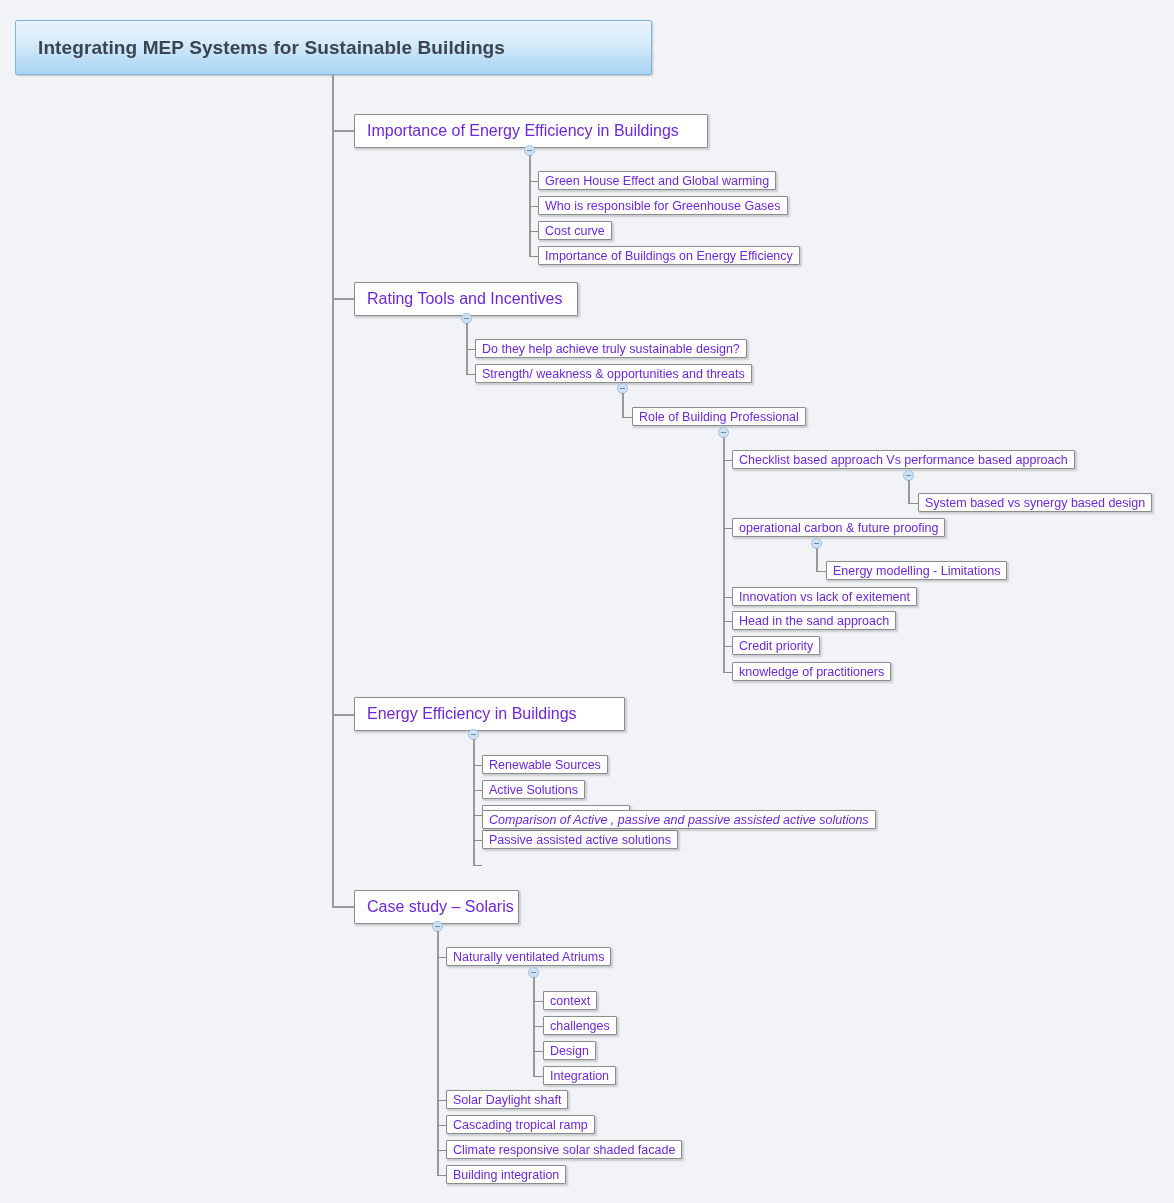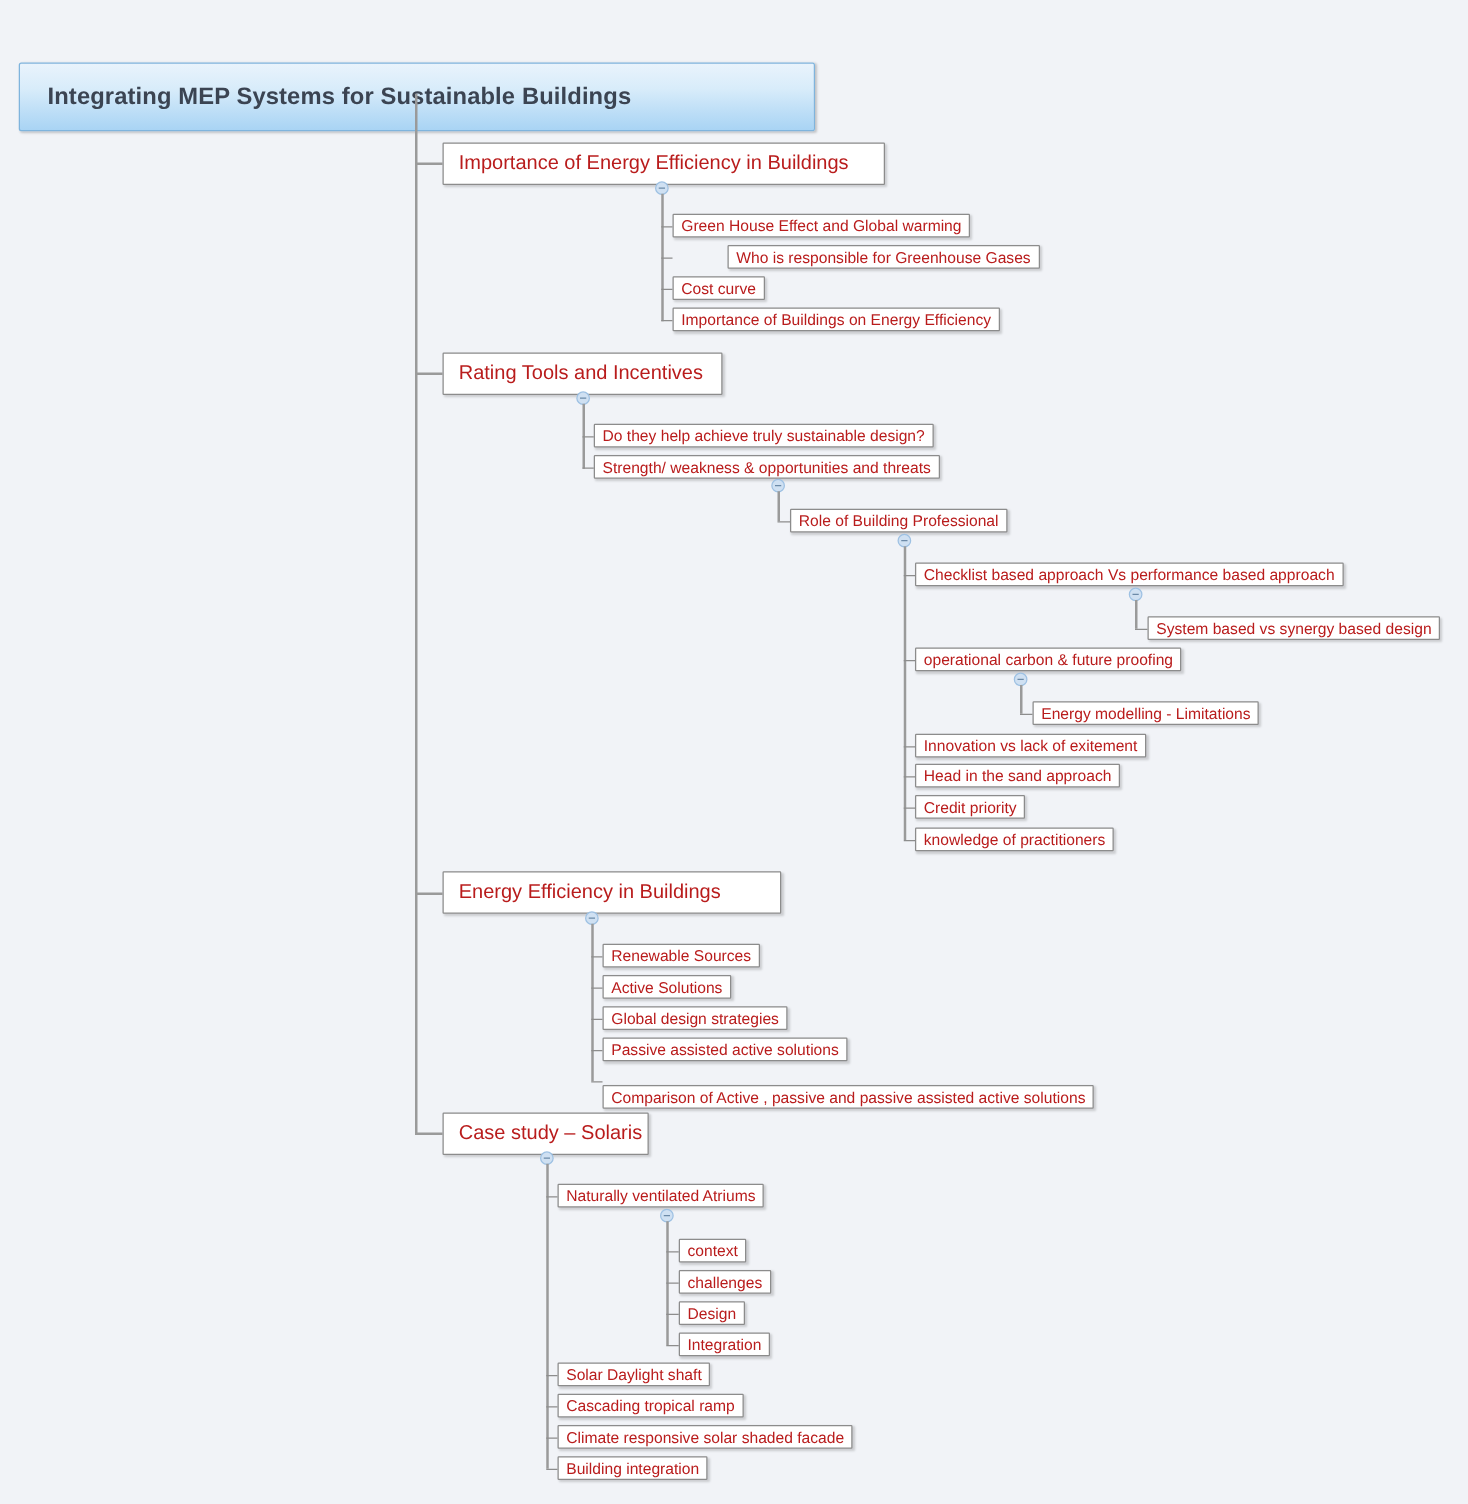--- a/index.html
+++ b/index.html
@@ -44,21 +44,21 @@
   .node {
     position: absolute;
     box-sizing: border-box;
     background: #ffffff;
     border: 1px solid #8c8c8c;
     border-radius: 1px;
     box-shadow: 1.5px 1.5px 2px rgba(0,0,0,0.16);
     display: flex;
     align-items: center;
     white-space: nowrap;
-    color: #b91c1c;
+    color: #6d28d9;
   }
   .node.lvl1 {
     padding: 0 12px;
     font-size: 16px;
     height: 34px;
   }
   .node.lvl2 {
     padding: 0 6px;
     font-size: 12.5px;
     height: 19px;
@@ -103,40 +103,40 @@
     width: 5px;
     height: 1px;
     background: #6c8aa8;
   }
 </style>
 </head>
 <body>
 
 <div id="canvas">
 
-  <div class="root-node" style="left:15px; top:20px; width:637px; height:55px;margin-top:30px;">
+  <div class="root-node" style="left:15px; top:20px; width:637px; height:55px;">
     <span class="root-label">Integrating MEP Systems for Sustainable Buildings</span>
   </div>
 
   <div class="vline thick" style="left:332px; top:75px; height:833px;"></div>
 
   <div class="hline thick" style="left:332px; top:130px; width:22px;"></div>
   <div class="node lvl1" style="left:354px; top:114px; width:354px;">
     <span>Importance of Energy Efficiency in Buildings</span>
   </div>
   <div class="toggle" style="left:524px; top:145px;"></div>
   <div class="vline thick" style="left:529px; top:155px; height:102px;"></div>
 
   <div class="hline" style="left:529px; top:181px; width:9px;"></div>
   <div class="node lvl2" style="left:538px; top:171px;">
     <span>Green House Effect and Global warming</span>
   </div>
 
   <div class="hline" style="left:529px; top:206px; width:9px;"></div>
-  <div class="node lvl2" style="left:538px; top:196px;margin-left:44px;">
+  <div class="node lvl2" style="left:538px; top:196px;">
     <span>Who is responsible for Greenhouse Gases</span>
   </div>
 
   <div class="hline" style="left:529px; top:231px; width:9px;"></div>
   <div class="node lvl2" style="left:538px; top:221px;">
     <span>Cost curve</span>
   </div>
 
   <div class="hline" style="left:529px; top:256px; width:9px;"></div>
   <div class="node lvl2" style="left:538px; top:246px;">
@@ -235,21 +235,21 @@
   <div class="node lvl2" style="left:482px; top:805px;">
     <span>Global design strategies</span>
   </div>
 
   <div class="hline" style="left:473px; top:840px; width:9px;"></div>
   <div class="node lvl2" style="left:482px; top:830px;">
     <span>Passive assisted active solutions</span>
   </div>
 
   <div class="hline" style="left:473px; top:865px; width:9px;"></div>
-  <div class="node lvl2" style="left:482px; top:868px;">
+  <div class="node lvl2" style="left:482px; top:810px;font-style:italic;">
     <span>Comparison of Active , passive and passive assisted active solutions</span>
   </div>
 
   <div class="hline thick" style="left:332px; top:906px; width:22px;"></div>
   <div class="node lvl1" style="left:354px; top:890px; width:165px;">
     <span>Case study – Solaris</span>
   </div>
   <div class="toggle" style="left:432px; top:921px;"></div>
   <div class="vline thick" style="left:437px; top:931px; height:244px;"></div>
 

